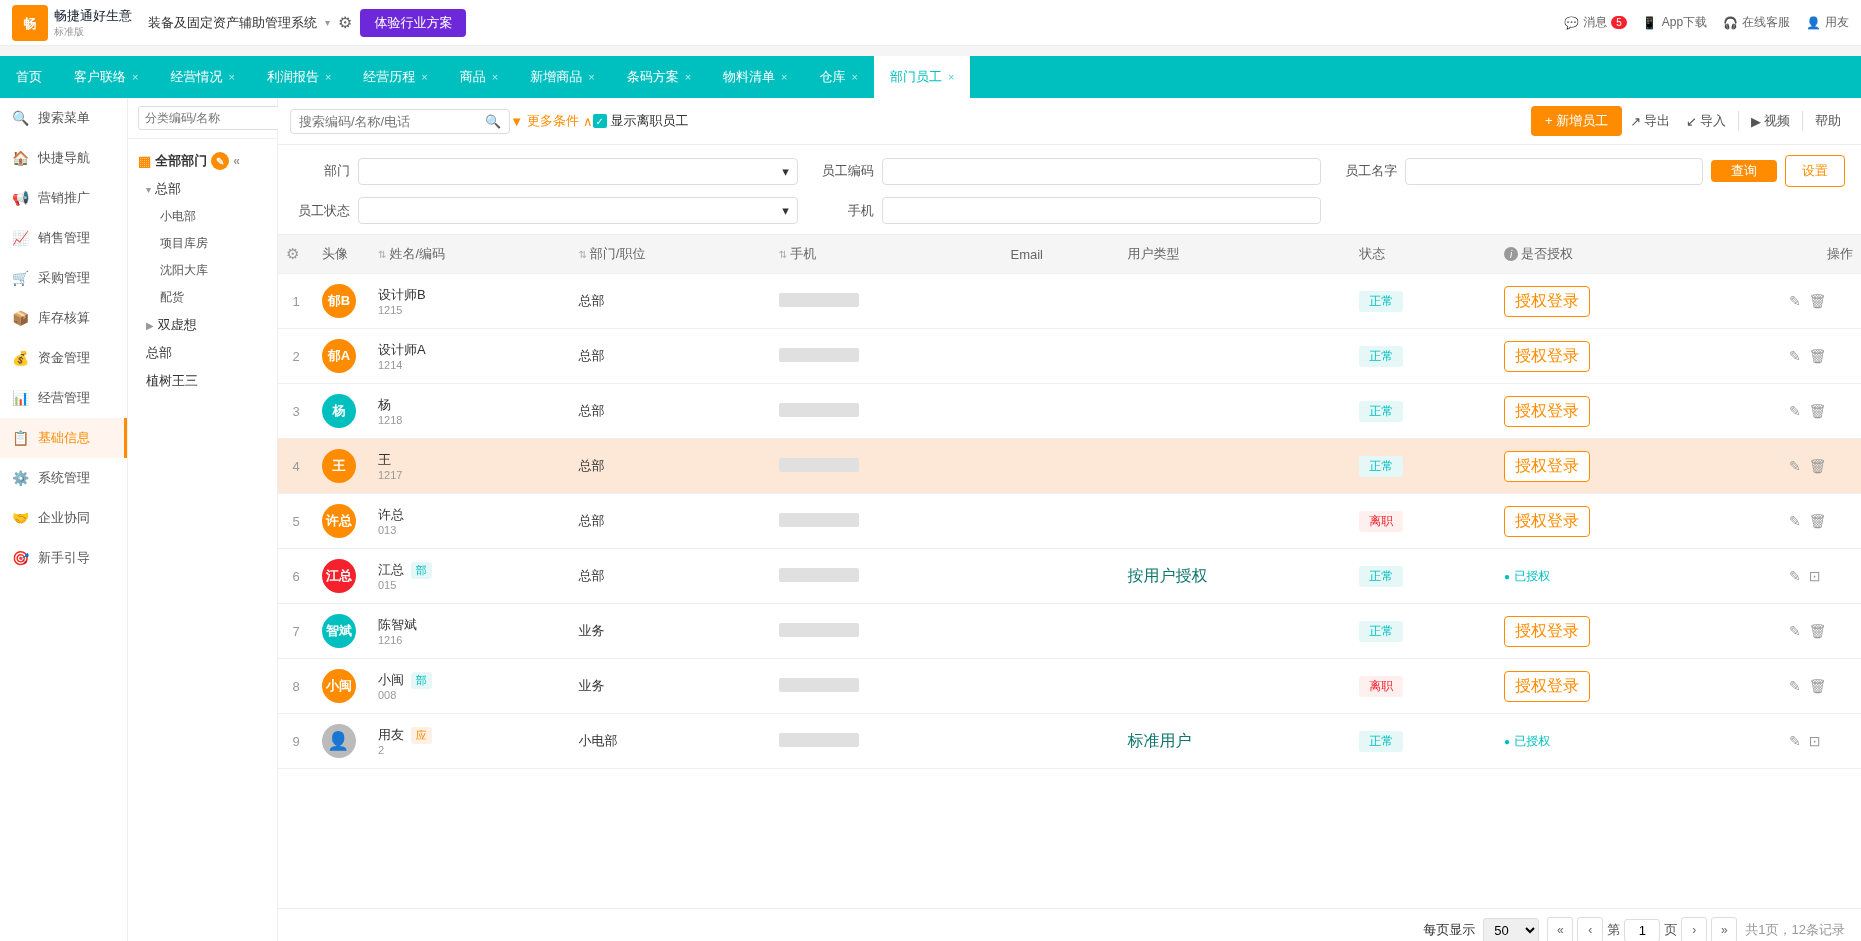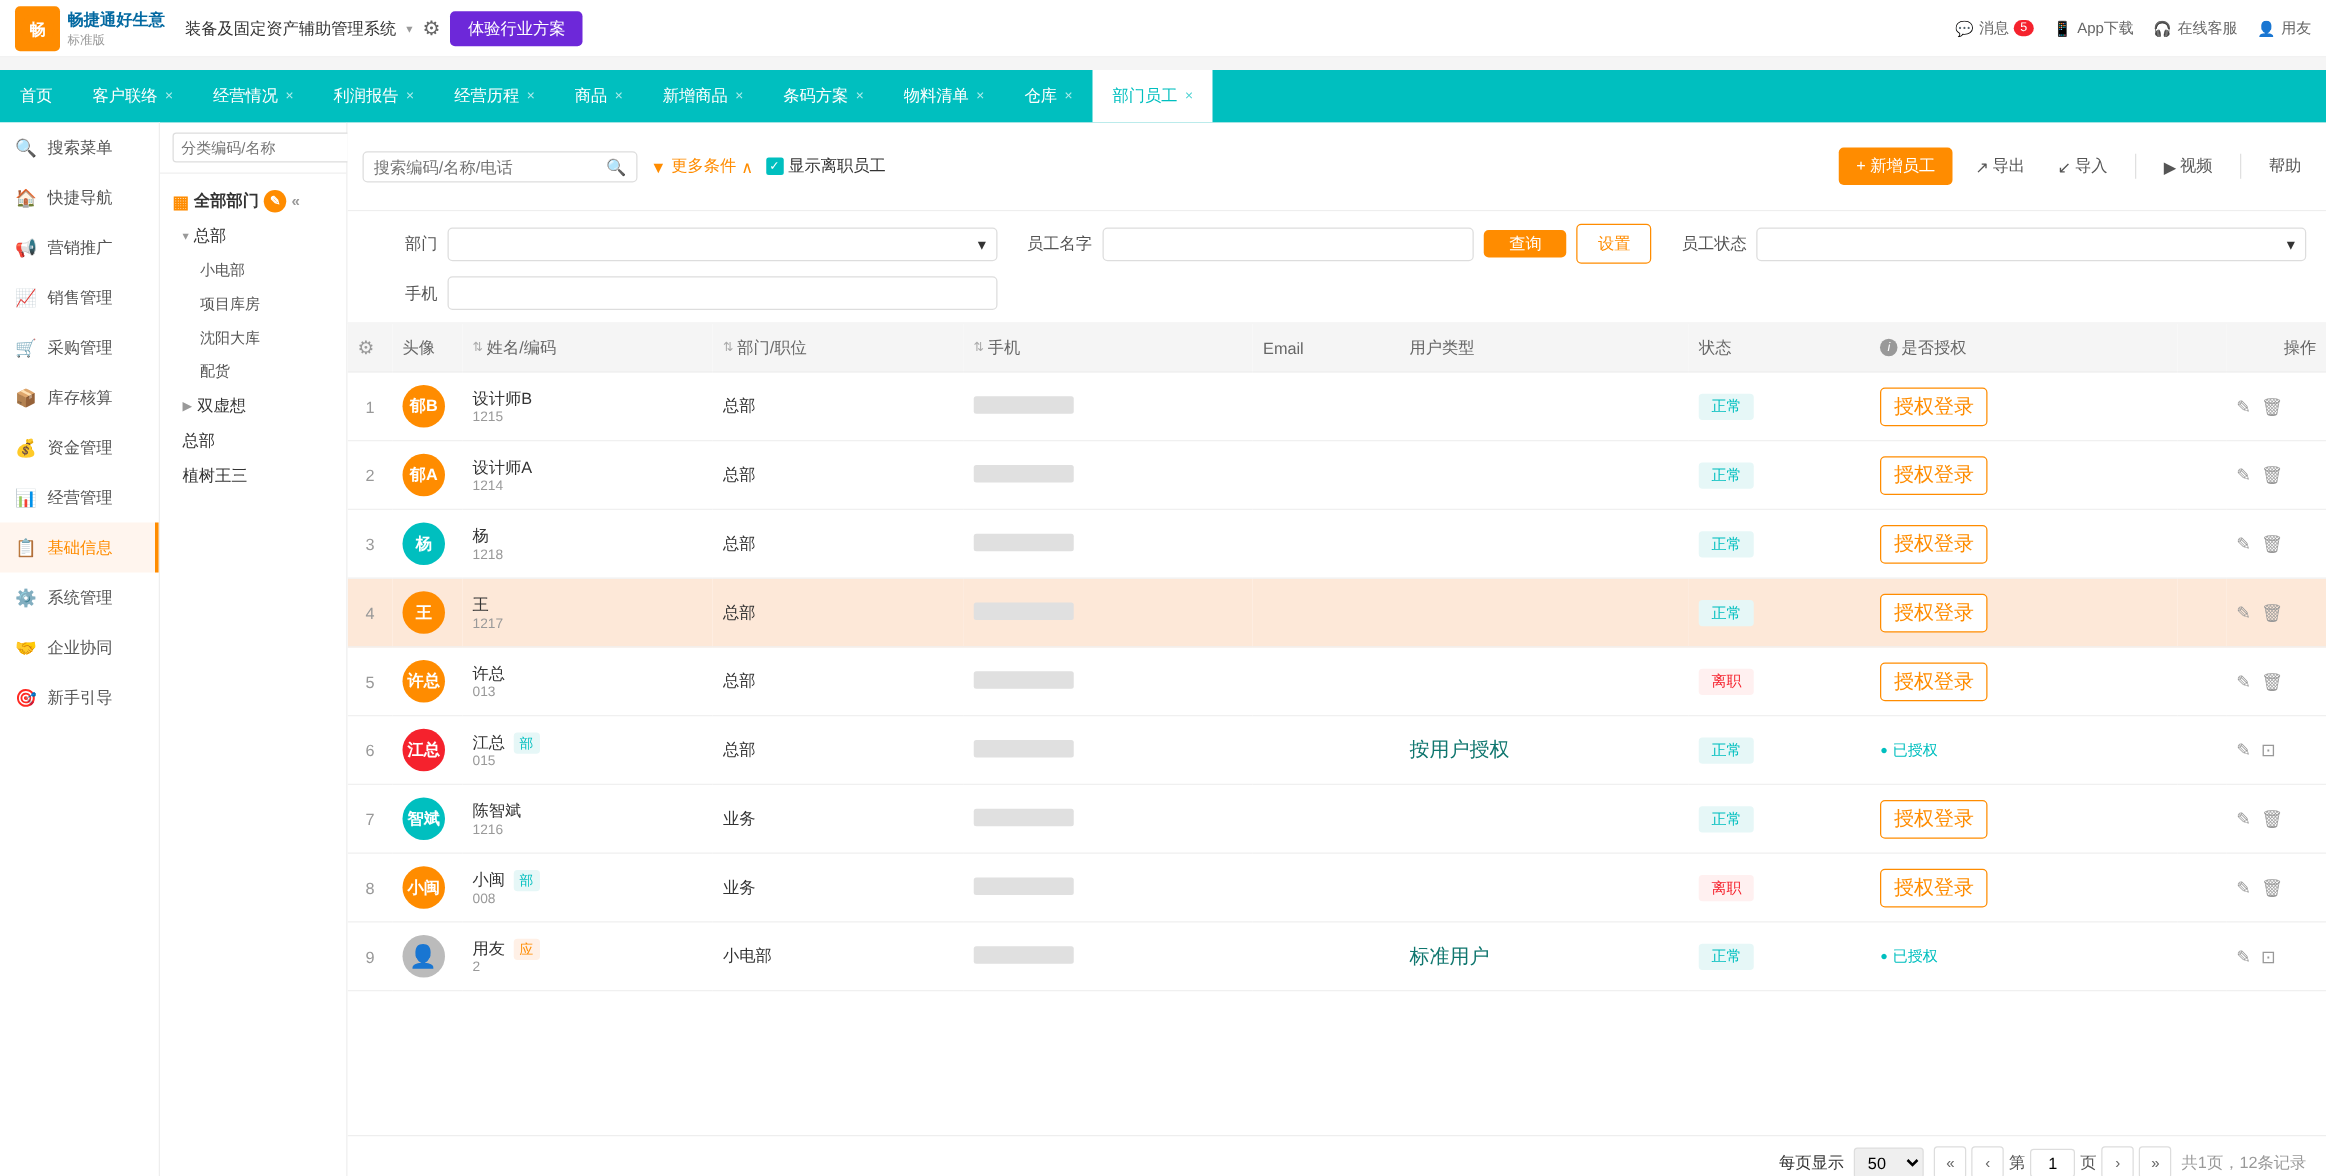--- a/index.html
+++ b/index.html
@@ -47,21 +47,21 @@
     .dept-collapse-btn { cursor: pointer; color: #999; font-size: 12px; }
     .dept-group { margin-left: 8px; }
     .dept-group-label { display: flex; align-items: center; gap: 4px; padding: 5px 10px; font-size: 13px; color: #333; cursor: pointer; }
     .dept-group-label .arrow { font-size: 10px; color: #999; }
     .dept-child { padding: 5px 10px 5px 24px; font-size: 12px; color: #555; cursor: pointer; }
 
     
     .main-panel { flex: 1; display: flex; flex-direction: column; overflow: hidden; background: #f5f5f5; }
 
     
-    .search-bar { background: #fff; padding: 20px 12px; display: flex; align-items: center; gap: 10px; border-bottom: 1px solid #eee; }
+    .search-bar { background: #fff; padding: 8px 12px; display: flex; align-items: center; border-bottom: 1px solid #eee; }
     .search-input-wrap { display: flex; align-items: center; border: 1px solid #ddd; border-radius: 4px; padding: 4px 8px; gap: 6px; background: #fff; }
     .search-input-wrap input { border: none; outline: none; font-size: 13px; width: 180px; }
     .filter-btn { display: flex; align-items: center; gap: 4px; color: #ff8c00; font-size: 13px; cursor: pointer; }
     .show-resigned { display: flex; align-items: center; gap: 4px; font-size: 13px; color: #333; cursor: pointer; }
     .checkbox-teal { width: 14px; height: 14px; background: #00bfbf; border-radius: 2px; display: flex; align-items: center; justify-content: center; color: #fff; font-size: 10px; }
     .spacer { flex: 1; }
     .add-btn { background: #ff8c00; color: #fff; border: none; border-radius: 4px; padding: 6px 14px; font-size: 13px; cursor: pointer; display: flex; align-items: center; gap: 4px; }
     .action-btn { display: flex; align-items: center; gap: 3px; font-size: 13px; color: #555; cursor: pointer; padding: 4px 8px; }
     .divider-v { width: 1px; height: 20px; background: #e0e0e0; margin: 0 4px; }
 
@@ -119,21 +119,21 @@
 <div class="top-bar">
   <div class="top-bar-left">
     <div class="logo-area">
       <div class="logo-icon">
         <svg width="28" height="28" viewBox="0 0 28 28">
             <circle cx="14" cy="14" r="13" fill="#ff8c00"></circle>
             <text x="14" y="19" text-anchor="middle" fill="#fff" font-size="13" font-weight="bold">畅</text>
           </svg>
       </div>
       <div>
-        <div style="font-size:13px;color:#0369a1;font-weight:bold">畅捷通好生意</div>
+        <div style="font-size:13px;color:#0f172a;font-weight:normal">畅捷通好生意</div>
         <div style="font-size:10px;color:#999">标准版</div>
       </div>
     </div>
     <span style="font-size:13px;color:#333;margin-left:8px">装备及固定资产辅助管理系统</span>
     <span class="dropdown-arrow">▾</span>
     <button class="gear-btn">⚙</button>
     <button class="trial-btn">体验行业方案</button>
   </div>
   <div class="top-bar-actions">
     <div class="top-action">
@@ -339,20 +339,24 @@
         </div>
       </div>
 
       <div class="filter-panel">
         <div class="filter-row">
           <span class="filter-label">部门</span>
           <div class="filter-select">
             <span></span>
             <span>▾</span>
           </div>
+        </div>
+        <div class="filter-row">
+          <span class="filter-label">员工编码</span>
+          <input class="filter-input" type="text" style="">
         </div>
         <div class="filter-row">
           <span class="filter-label">员工名字</span>
           <input class="filter-input" type="text" style="">
           <div class="filter-actions">
             <button class="query-btn">查询</button>
             <button class="set-btn">设置</button>
           </div>
         </div>
         <div class="filter-row">

